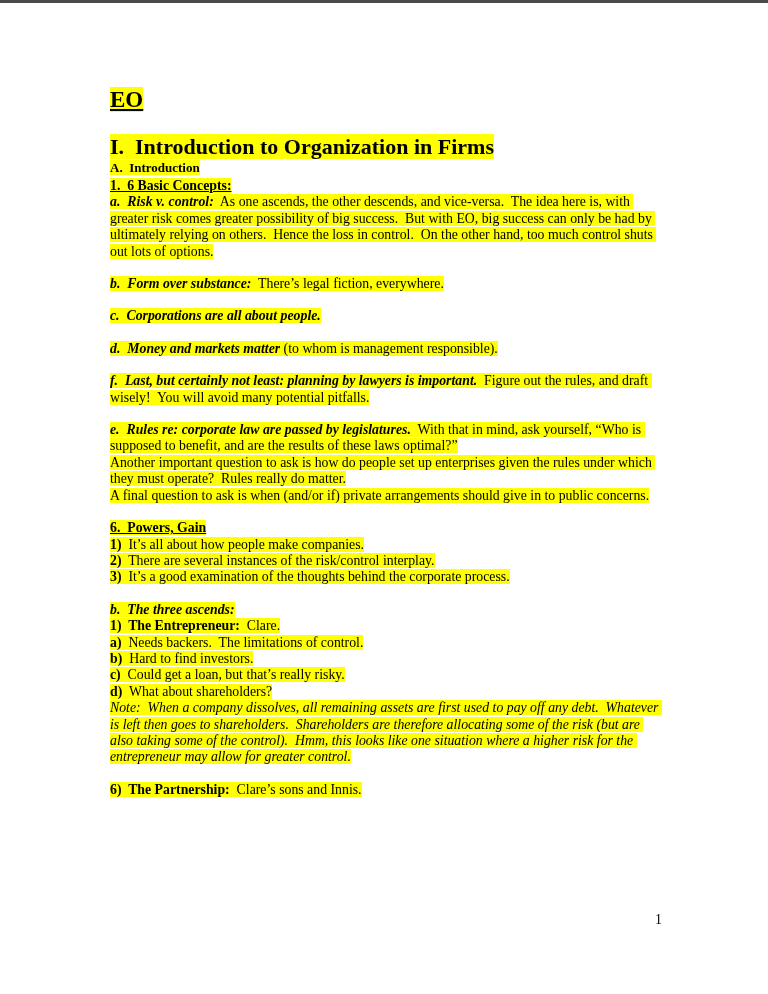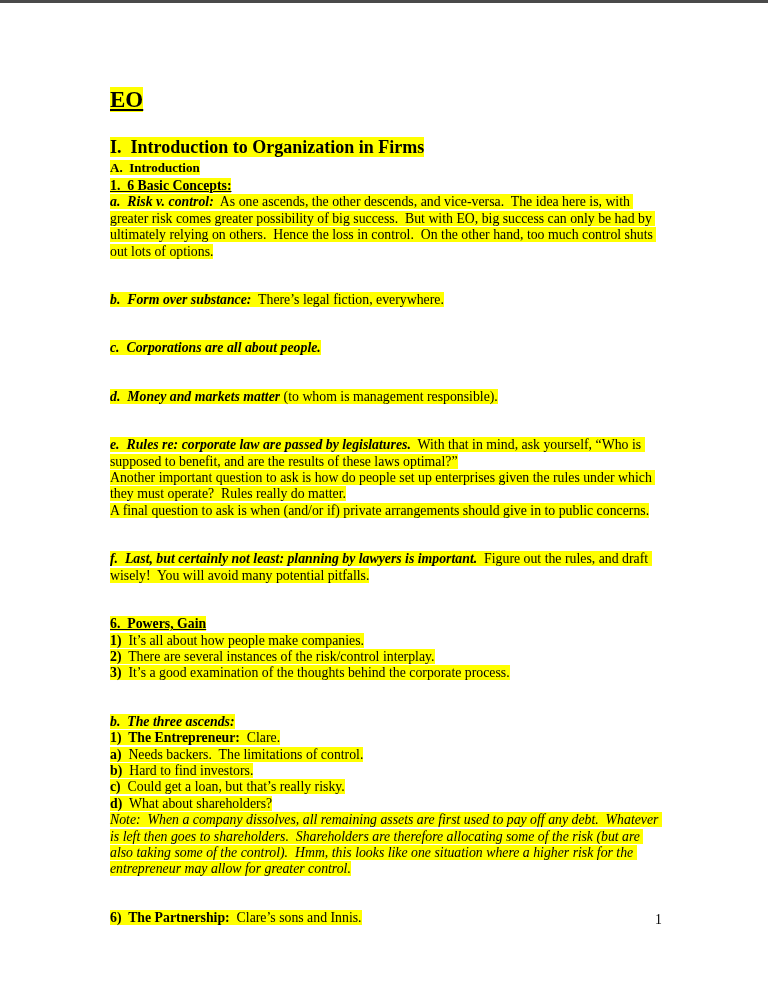--- a/index.html
+++ b/index.html
@@ -32,28 +32,28 @@
     white-space: pre-wrap;
     font-size: 13.8px;
     line-height: 16.4px;
   }
   .block.title {
     font-size: 23px;
     line-height: 27px;
     margin-bottom: 23px;
   }
   .block.h1 {
-    font-size: 18px;
+    font-size: 22px;
     line-height: 22px;
   }
   .block.h2 {
     font-size: 13px;
     line-height: 20px;
   }
-  .gap { margin-top: 32px; }
+  .gap { margin-top: 16px; }
   .b { font-weight: 700; }
   .i { font-style: italic; }
   .u { text-decoration: underline; }
   .hl { background: var(--hl, #ffff00); }
   .page-number {
     position: absolute;
     top: 912px;
     right: 106px;
     font-size: 13.8px;
     line-height: 16.4px;
@@ -66,24 +66,24 @@
   <div class="top-edge"></div>
   <div class="content">
       <div class="block title"><span class="seg b u hl">EO</span></div>
       <div class="block h1"><span class="seg b hl">I.  Introduction to Organization in Firms</span></div>
       <div class="block h2"><span class="seg b hl">A.  Introduction</span></div>
       <div class="block body"><span class="seg b u hl">1.  6 Basic Concepts:</span></div>
       <div class="block body"><span class="seg b i hl">a.  Risk v. control:</span><span class="seg hl">  As one ascends, the other descends, and vice-versa.  The idea here is, with greater risk comes greater possibility of big success.  But with EO, big success can only be had by ultimately relying on others.  Hence the loss in control.  On the other hand, too much control shuts out lots of options.</span></div>
       <div class="block body gap"><span class="seg b i hl">b.  Form over substance:</span><span class="seg hl">  There’s legal fiction, everywhere.</span></div>
       <div class="block body gap"><span class="seg b i hl">c.  Corporations are all about people.</span></div>
       <div class="block body gap"><span class="seg b i hl">d.  Money and markets matter</span><span class="seg hl"> (to whom is management responsible).</span></div>
+      <div class="block body gap"><span class="seg b i hl">f.  Last, but certainly not least: planning by lawyers is important.</span><span class="seg hl">  Figure out the rules, and draft wisely!  You will avoid many potential pitfalls.</span></div>
       <div class="block body gap"><span class="seg b i hl">e.  Rules re: corporate law are passed by legislatures.</span><span class="seg hl">  With that in mind, ask yourself, “Who is supposed to benefit, and are the results of these laws optimal?”
 Another important question to ask is how do people set up enterprises given the rules under which they must operate?  Rules really do matter.
 A final question to ask is when (and/or if) private arrangements should give in to public concerns.</span></div>
-      <div class="block body gap"><span class="seg b i hl">f.  Last, but certainly not least: planning by lawyers is important.</span><span class="seg hl">  Figure out the rules, and draft wisely!  You will avoid many potential pitfalls.</span></div>
       <div class="block body gap"><span class="seg b u hl">6.  Powers, Gain</span></div>
       <div class="block body"><span class="seg b hl">1)</span><span class="seg hl">  It’s all about how people make companies.</span></div>
       <div class="block body"><span class="seg b hl">2)</span><span class="seg hl">  There are several instances of the risk/control interplay.</span></div>
       <div class="block body"><span class="seg b hl">3)</span><span class="seg hl">  It’s a good examination of the thoughts behind the corporate process.</span></div>
       <div class="block body gap"><span class="seg b i hl">b.  The three ascends:</span></div>
       <div class="block body"><span class="seg b hl">1)  The Entrepreneur:</span><span class="seg hl">  Clare.</span></div>
       <div class="block body"><span class="seg b hl">a)</span><span class="seg hl">  Needs backers.  The limitations of control.</span></div>
       <div class="block body"><span class="seg b hl">b)</span><span class="seg hl">  Hard to find investors.</span></div>
       <div class="block body"><span class="seg b hl">c)</span><span class="seg hl">  Could get a loan, but that’s really risky.</span></div>
       <div class="block body"><span class="seg b hl">d)</span><span class="seg hl">  What about shareholders?</span></div>

